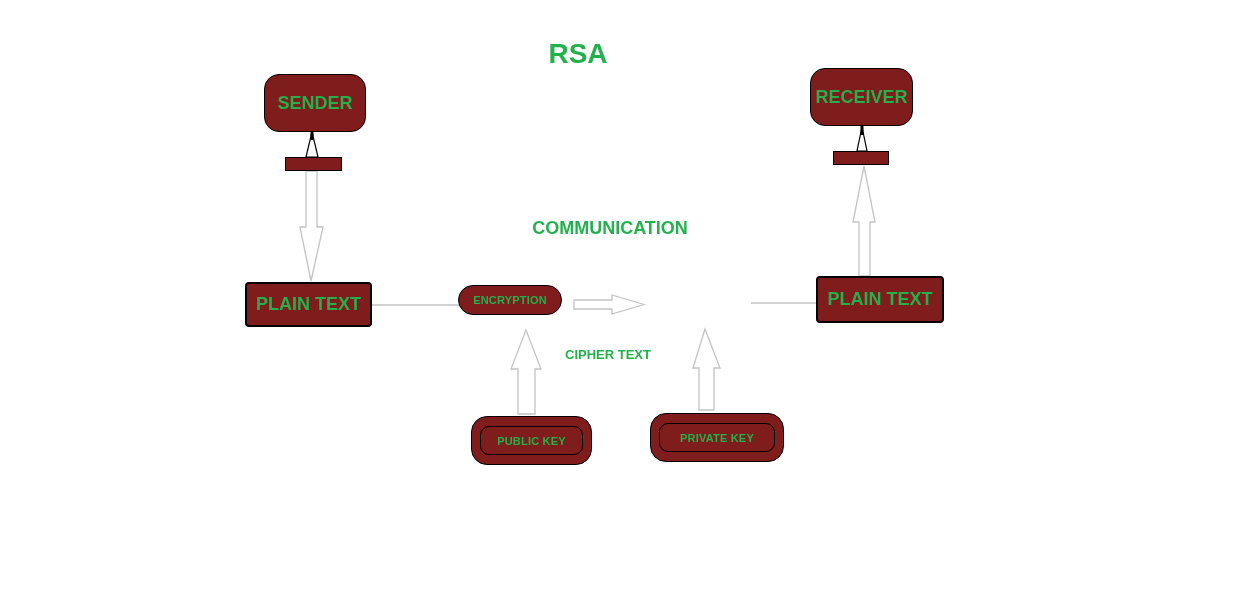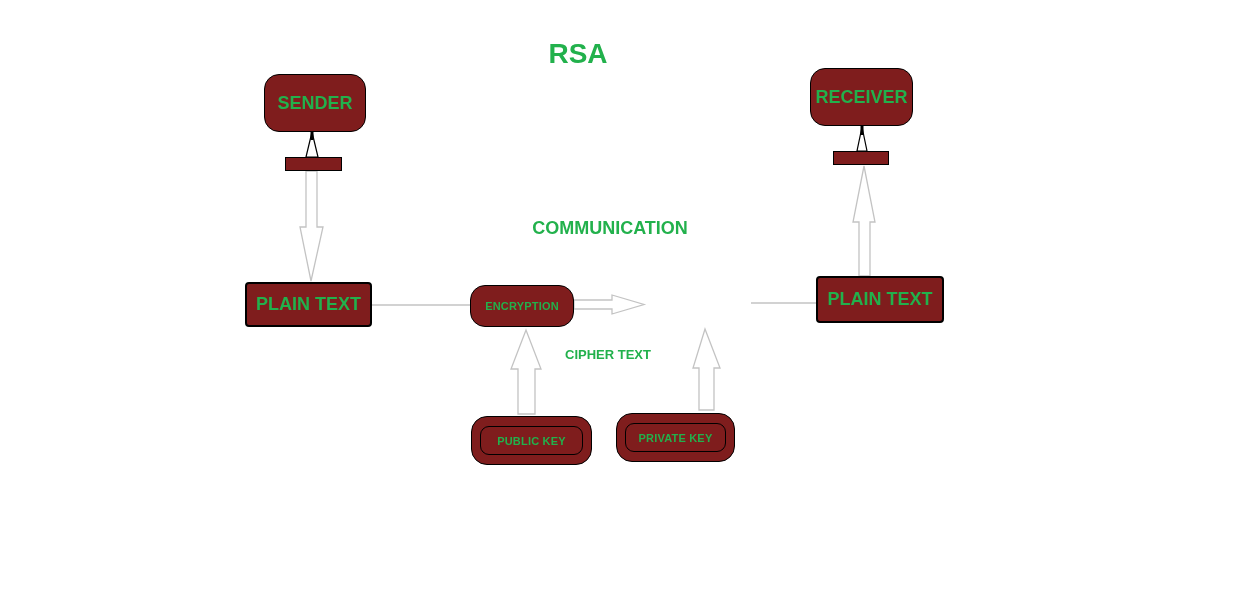--- a/index.html
+++ b/index.html
@@ -105,30 +105,30 @@
   <div class="box" style="left:273px; top:157px; width:57px; height:14px; border-width:1.2px;"></div>
   <div class="box" style="left:821px; top:151px; width:56px; height:14px; border-width:1.2px;"></div>
 
   <div class="box sharp big-label" style="left:233px; top:282px; width:127px; height:45px;">
     <span>PLAIN TEXT</span>
   </div>
   <div class="box sharp big-label" style="left:804px; top:276px; width:128px; height:47px;">
     <span>PLAIN TEXT</span>
   </div>
 
-  <div class="box rounded small-label" style="left:458px; top:285px; width:104px; height:42px;">
+  <div class="box rounded small-label" style="left:446px; top:285px; width:104px; height:30px;">
     <span>ENCRYPTION</span>
   </div>
 
   <div class="box rounded keybox small-label" style="left:459px; top:416px; width:121px; height:49px; border-radius:16px;">
     <div class="inner">
       <span>PUBLIC KEY</span>
     </div>
   </div>
-  <div class="box rounded keybox small-label" style="left:604px; top:413px; width:119px; height:49px; border-radius:16px;">
+  <div class="box rounded keybox small-label" style="left:638px; top:413px; width:134px; height:49px; border-radius:16px;">
     <div class="inner">
       <span>PRIVATE KEY</span>
     </div>
   </div>
 
   <div class="label channel-label" style="left:498px; top:214px; width:200px;">
     <div>COMMUNICATION</div>
   </div>
   <div class="label cipher-label" style="left:553px; top:347px;">CIPHER TEXT</div>
 

